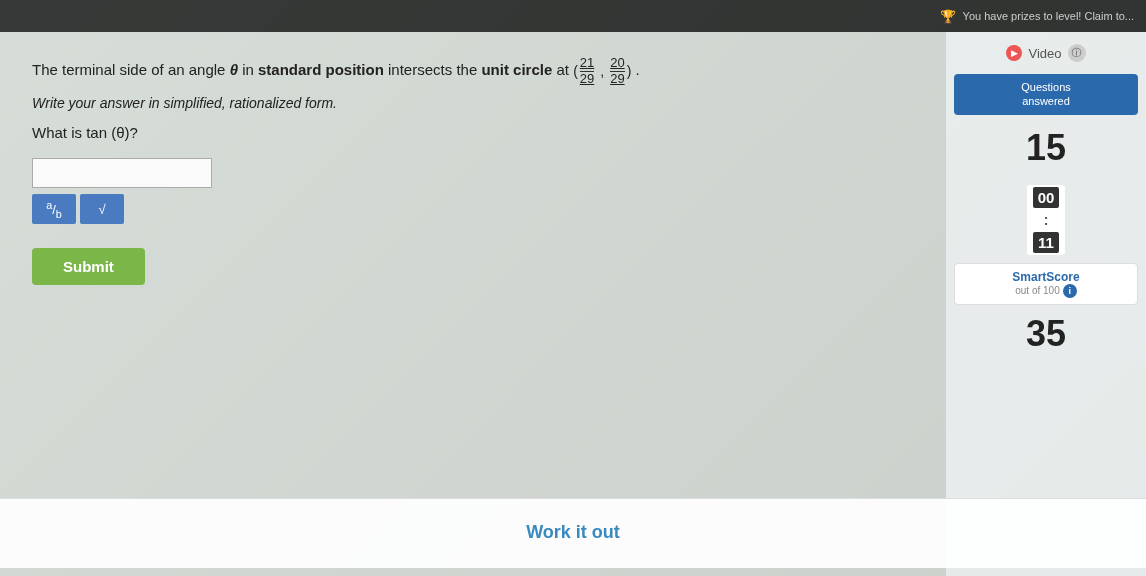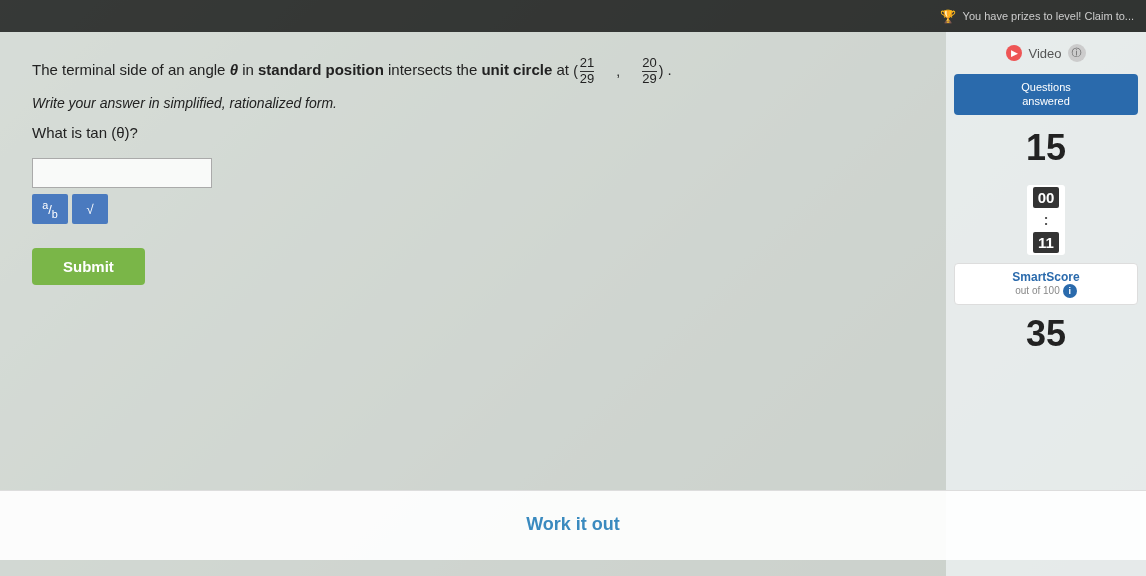--- a/index.html
+++ b/index.html
@@ -106,21 +106,21 @@
       font-size: 14px;
       padding: 2px 6px;
       outline: none;
     }
     .math-buttons {
       display: flex;
       gap: 4px;
       margin-top: 4px;
     }
     .math-btn {
-      width: 36px;
+      width: 44px;
       height: 30px;
       background: #4a7abf;
       color: white;
       border: none;
       cursor: pointer;
       font-size: 13px;
       display: flex;
       align-items: center;
       justify-content: center;
       border-radius: 2px;
@@ -135,21 +135,21 @@
       padding: 10px 31px;
       font-size: 15px;
       font-weight: bold;
       border-radius: 4px;
       cursor: pointer;
     }
 
     
     .bottom-bar {
       position: absolute;
-      bottom: 16px;
+      bottom: 8px;
       left: 0;
       right: 0;
       height: 70px;
       background: rgba(255,255,255,0.92);
       display: flex;
       flex-direction: column;
       align-items: center;
       justify-content: center;
       z-index: 20;
       border-top: 1px solid #ddd;
@@ -259,22 +259,23 @@
     
     .paren-fraction {
       display: inline-flex;
       align-items: center;
       gap: 2px;
       font-size: 14px;
       vertical-align: middle;
     }
     .frac-group {
       display: inline-flex;
-      gap: 22px;
-      align-items: center;
+      gap: 6px;
+      align-items: center;
+      text-decoration: underline;
     }
     .single-frac {
       display: inline-flex;
       flex-direction: column;
       align-items: center;
       font-size: 13px;
       line-height: 1.1;
     }
     .frac-num { border-bottom: 1px solid #333; width: 100%; text-align: center; padding-bottom: 1px; }
     .frac-den { width: 100%; text-align: center; }

